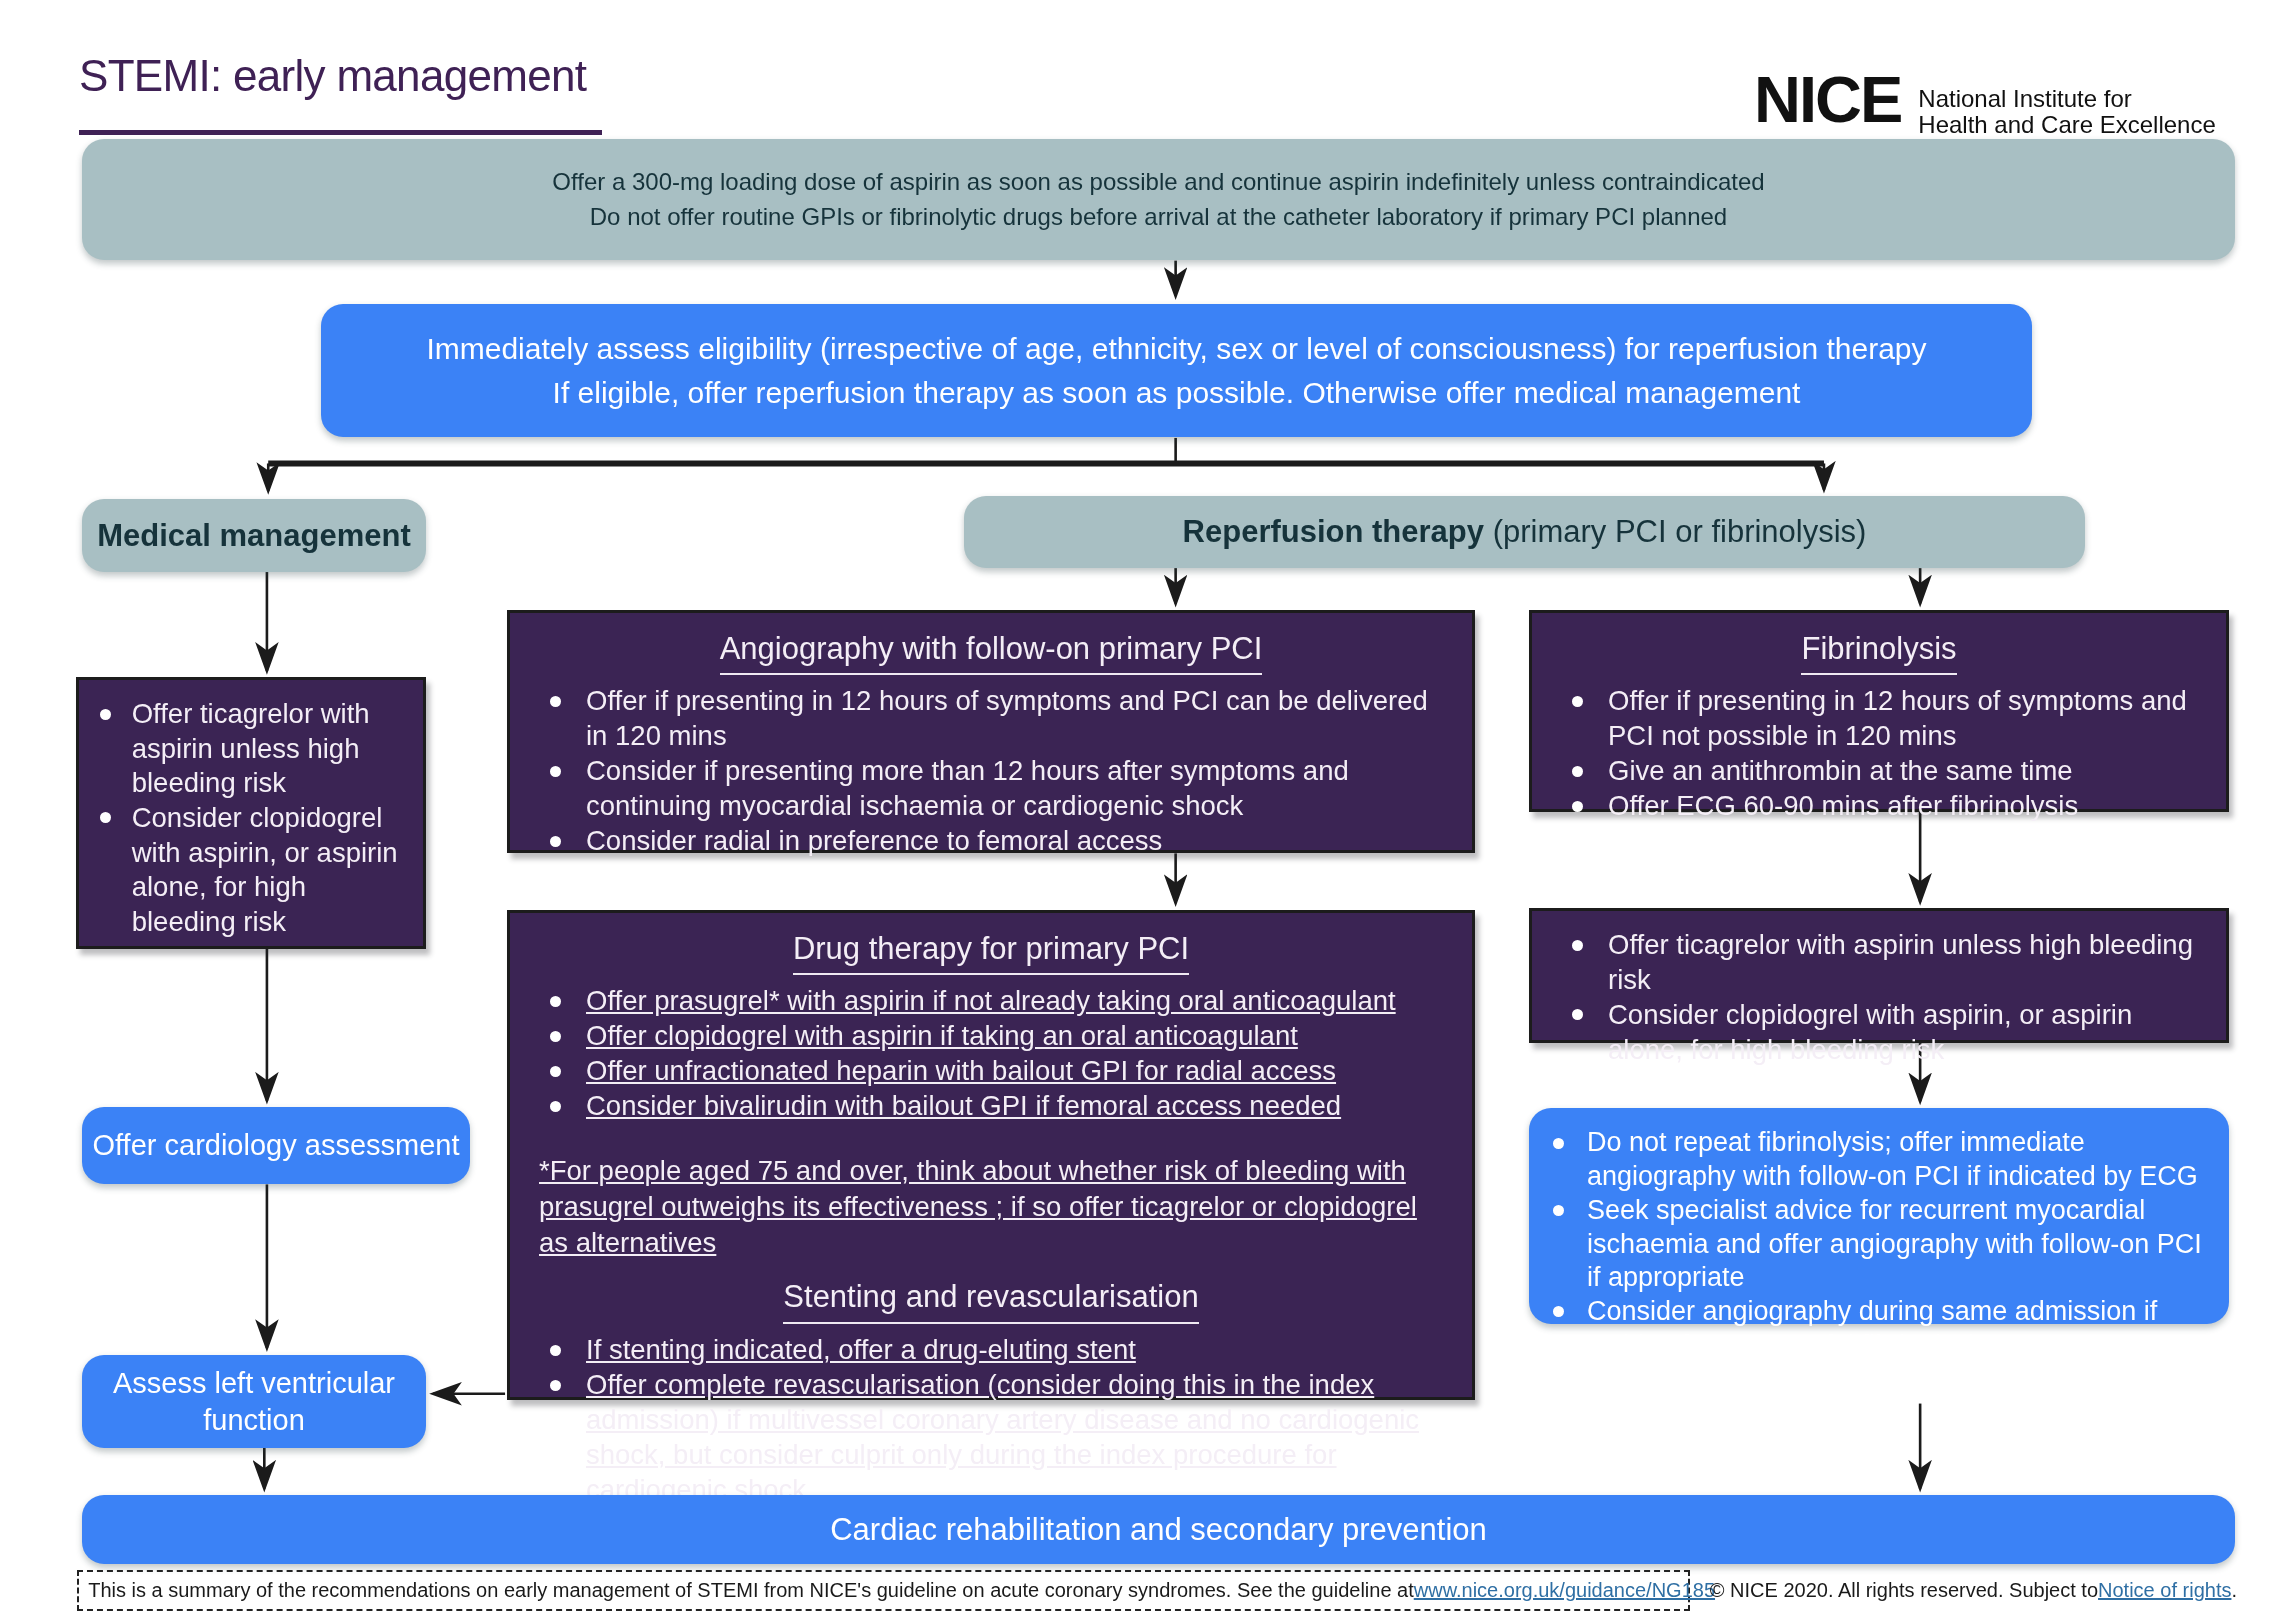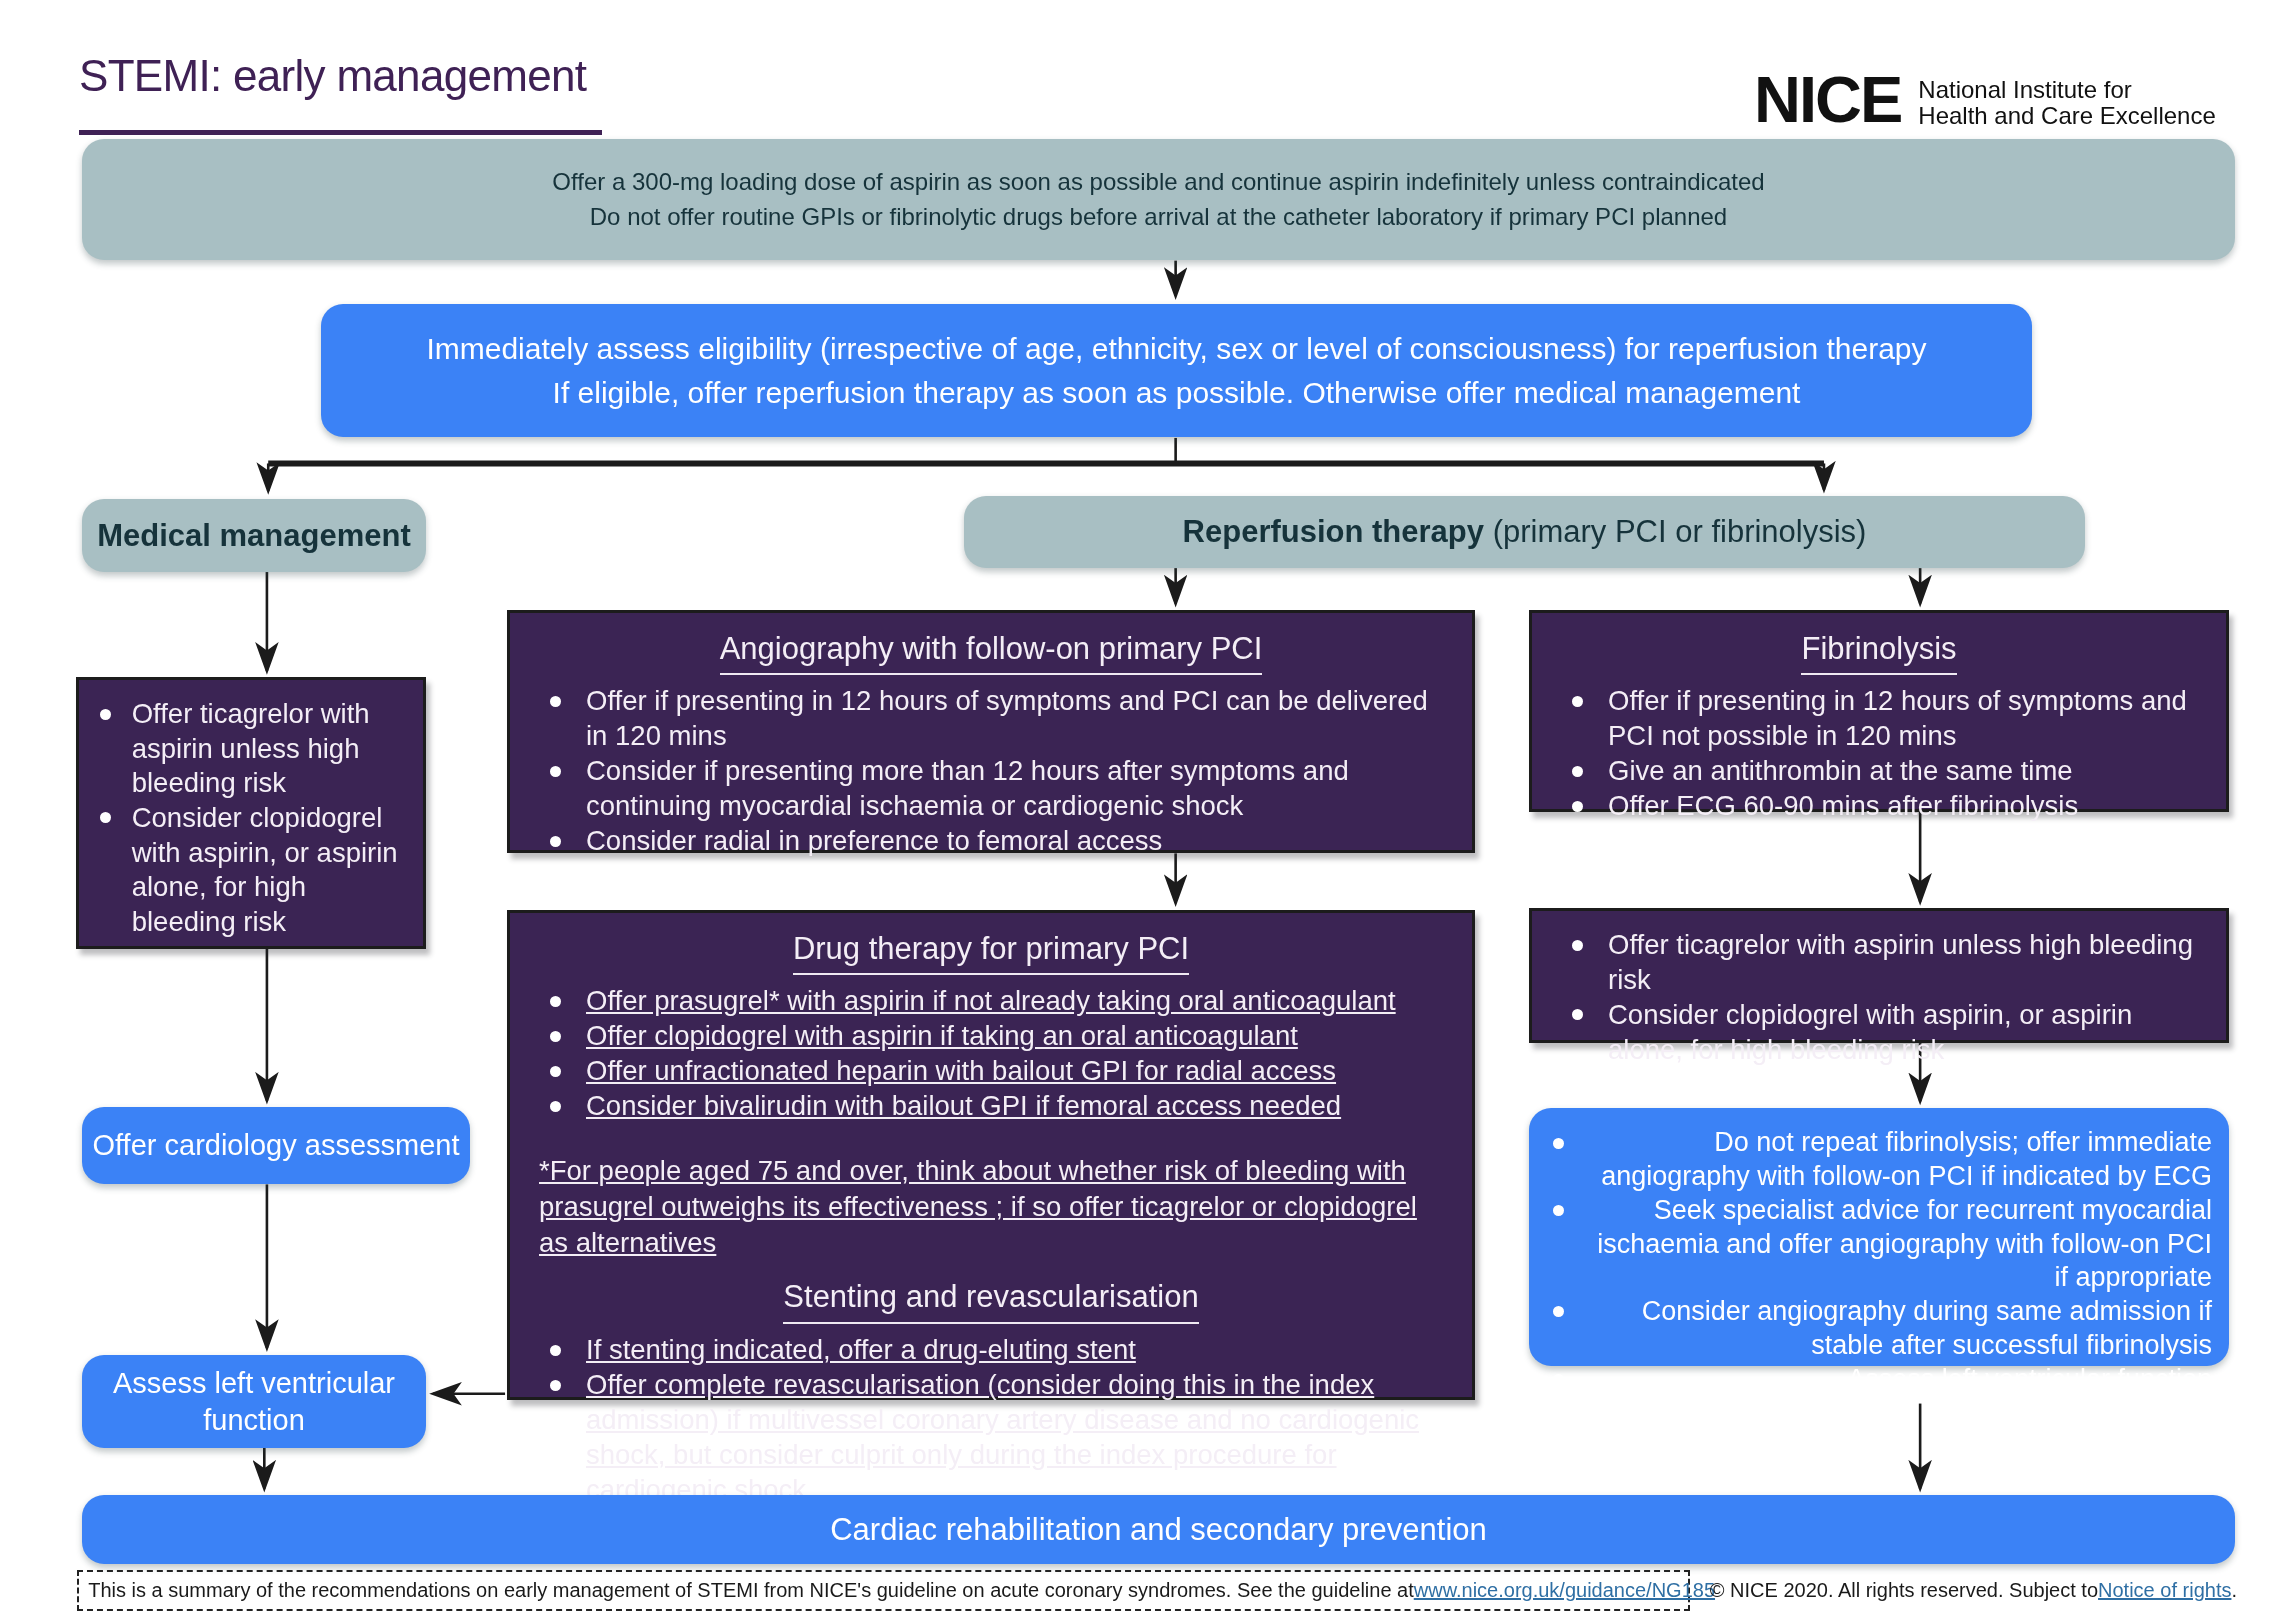--- a/index.html
+++ b/index.html
@@ -5,21 +5,21 @@
   html,body{margin:0;padding:0;background:#ffffff;}
   .page{position:relative;width:2295px;height:1623px;background:#ffffff;overflow:hidden;
         font-family:"Liberation Sans",sans-serif;}
   .abs{position:absolute;box-sizing:border-box;}
 
   
   .page-title{left:79px;top:51px;font-size:44px;font-weight:normal;color:#3f2155;letter-spacing:-0.7px;}
   .title-rule{left:79px;top:130px;width:523px;height:4.6px;background:#3f2155;}
   .nice-logo{left:1754px;top:71px;display:flex;align-items:flex-start;}
   .nice-word{font-size:65px;font-weight:900;color:#111111;letter-spacing:-2px;line-height:0.9;}
-  .nice-tag{margin-left:17px;margin-top:6px;font-size:24px;line-height:1.08;color:#111111;}
+  .nice-tag{margin-left:17px;margin-top:15px;font-size:24px;line-height:1.08;color:#111111;}
 
   
   .soft{background:#a8bfc3;border-radius:22px;box-shadow:0 3.9px 5.9px rgba(40,60,65,0.28);}
   .teal{background:#3b82f6;border-radius:22px;box-shadow:0 3.9px 5.9px rgba(40,60,65,0.28);color:#ffffff;}
   .purple{background:#3b2454;border:3.9px solid #1c1c1c;color:#f4eef6;box-shadow:3.9px 5.9px 5.2px rgba(40,40,45,0.30);}
   .center-txt{display:flex;flex-direction:column;justify-content:center;text-align:center;}
   .dark-txt{color:#16333b;}
 
   .topbox{left:82px;top:139px;width:2153px;height:121px;font-size:24px;line-height:1.45;}
   .assessbox{left:321px;top:304px;width:1711px;height:133px;font-size:30px;line-height:1.45;}
@@ -38,21 +38,21 @@
   .leftpurple ul.blt li::before{left:5.2px;}
   .angio{left:507px;top:610px;width:968px;height:243px;}
   .fibrin{left:1529px;top:610px;width:700px;height:202px;}
   .drug{left:507px;top:910px;width:968px;height:490px;text-decoration:underline;}
   .drug .fnote{margin:29px 0 17px 0;line-height:1.30;}
   .rpurple{left:1529px;top:908px;width:700px;height:135px;padding-top:17px;}
 
   
   .cardio{left:82px;top:1107px;width:388px;height:77px;font-size:29px;}
   .lvfunc{left:82px;top:1355px;width:344px;height:93px;font-size:29px;line-height:1.25;}
-  .rteal{left:1529px;top:1108px;width:700px;height:258px;padding:18.3px 17px;font-size:27px;line-height:1.25;text-align:right;}
+  .rteal{left:1529px;top:1108px;width:700px;height:216px;padding:18.3px 17px;font-size:27px;line-height:1.25;}
   .rteal ul.blt li{padding-left:41px;}
   .rteal ul.blt li::before{left:6.5px;background:#ffffff;}
   .rehab{left:82px;top:1495px;width:2153px;height:69px;font-size:31px;}
 
   
   .fsum{left:77px;top:1570px;width:1613px;height:41px;border:2px dashed #222222;
         display:flex;align-items:center;padding:0 9.2px;font-size:20px;color:#1a1a1a;white-space:nowrap;}
   .fcopy{left:1714px;top:1570px;width:523px;height:41px;display:flex;align-items:center;justify-content:flex-end;
          font-size:20px;color:#1a1a1a;white-space:nowrap;}
   a.lnk{color:#2f6fa4;text-decoration:underline;cursor:pointer;}

